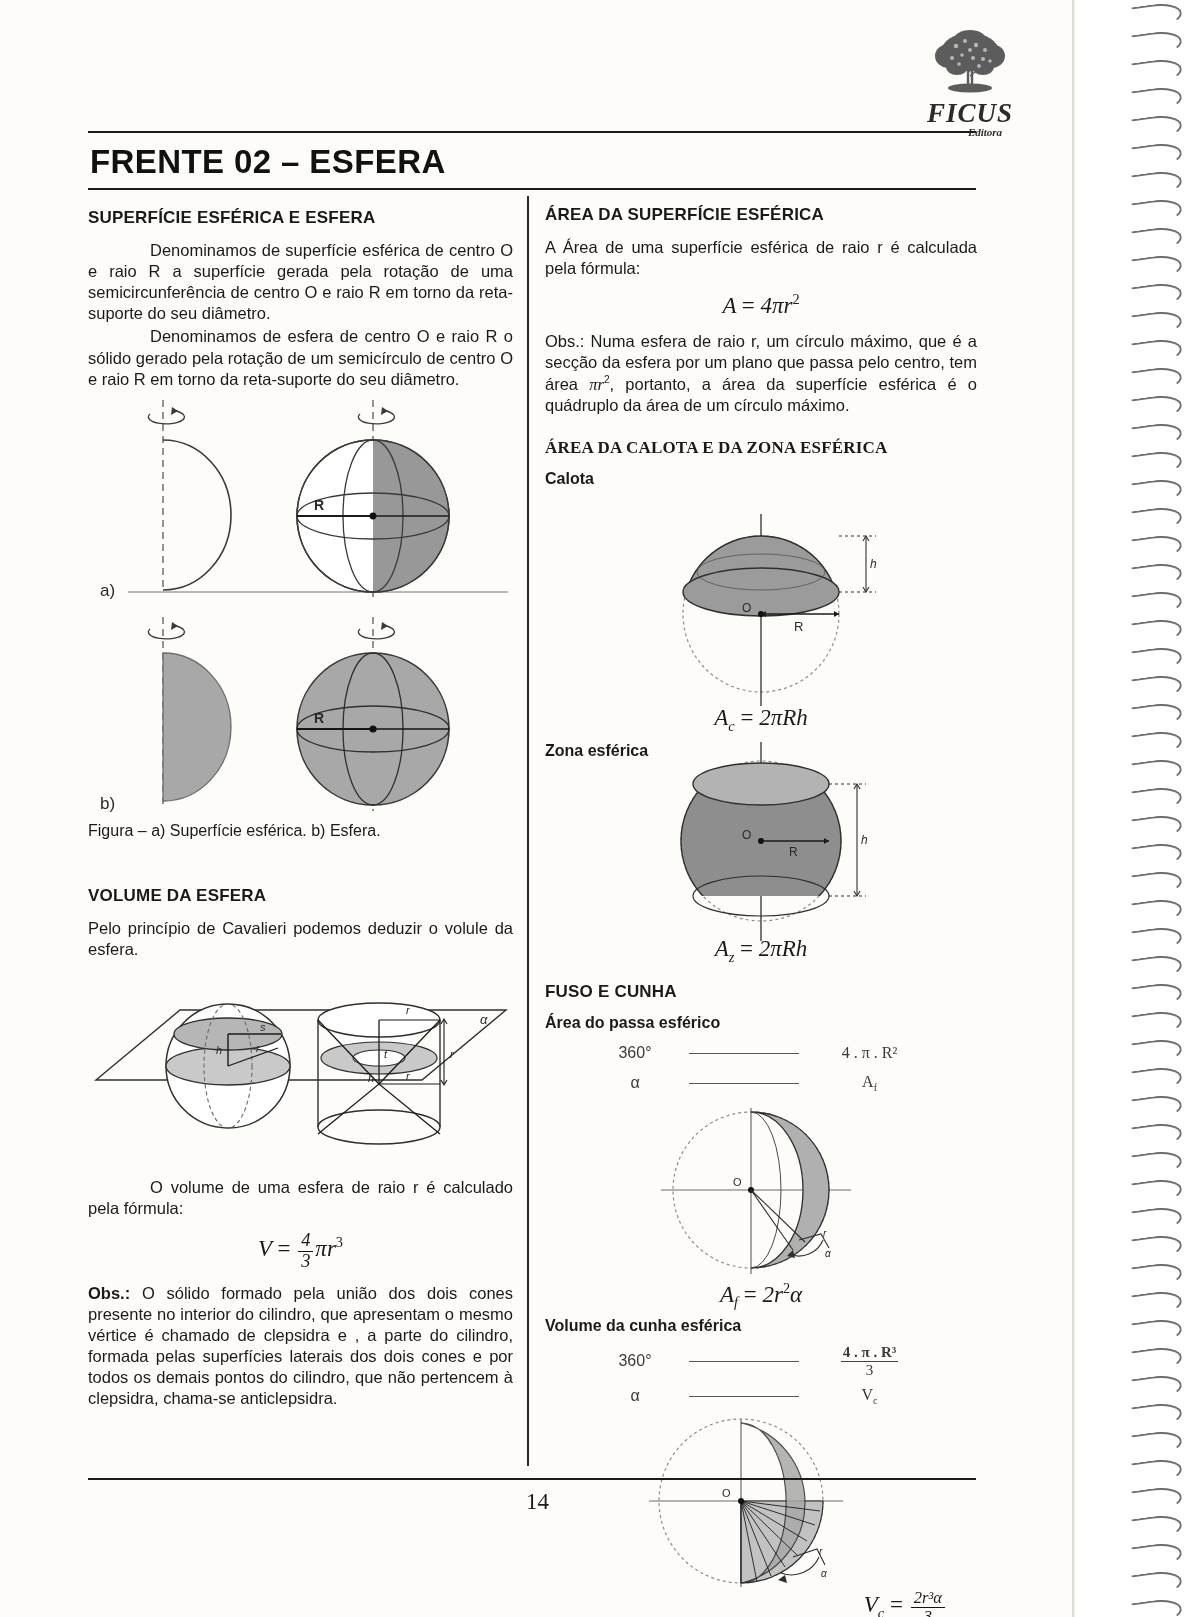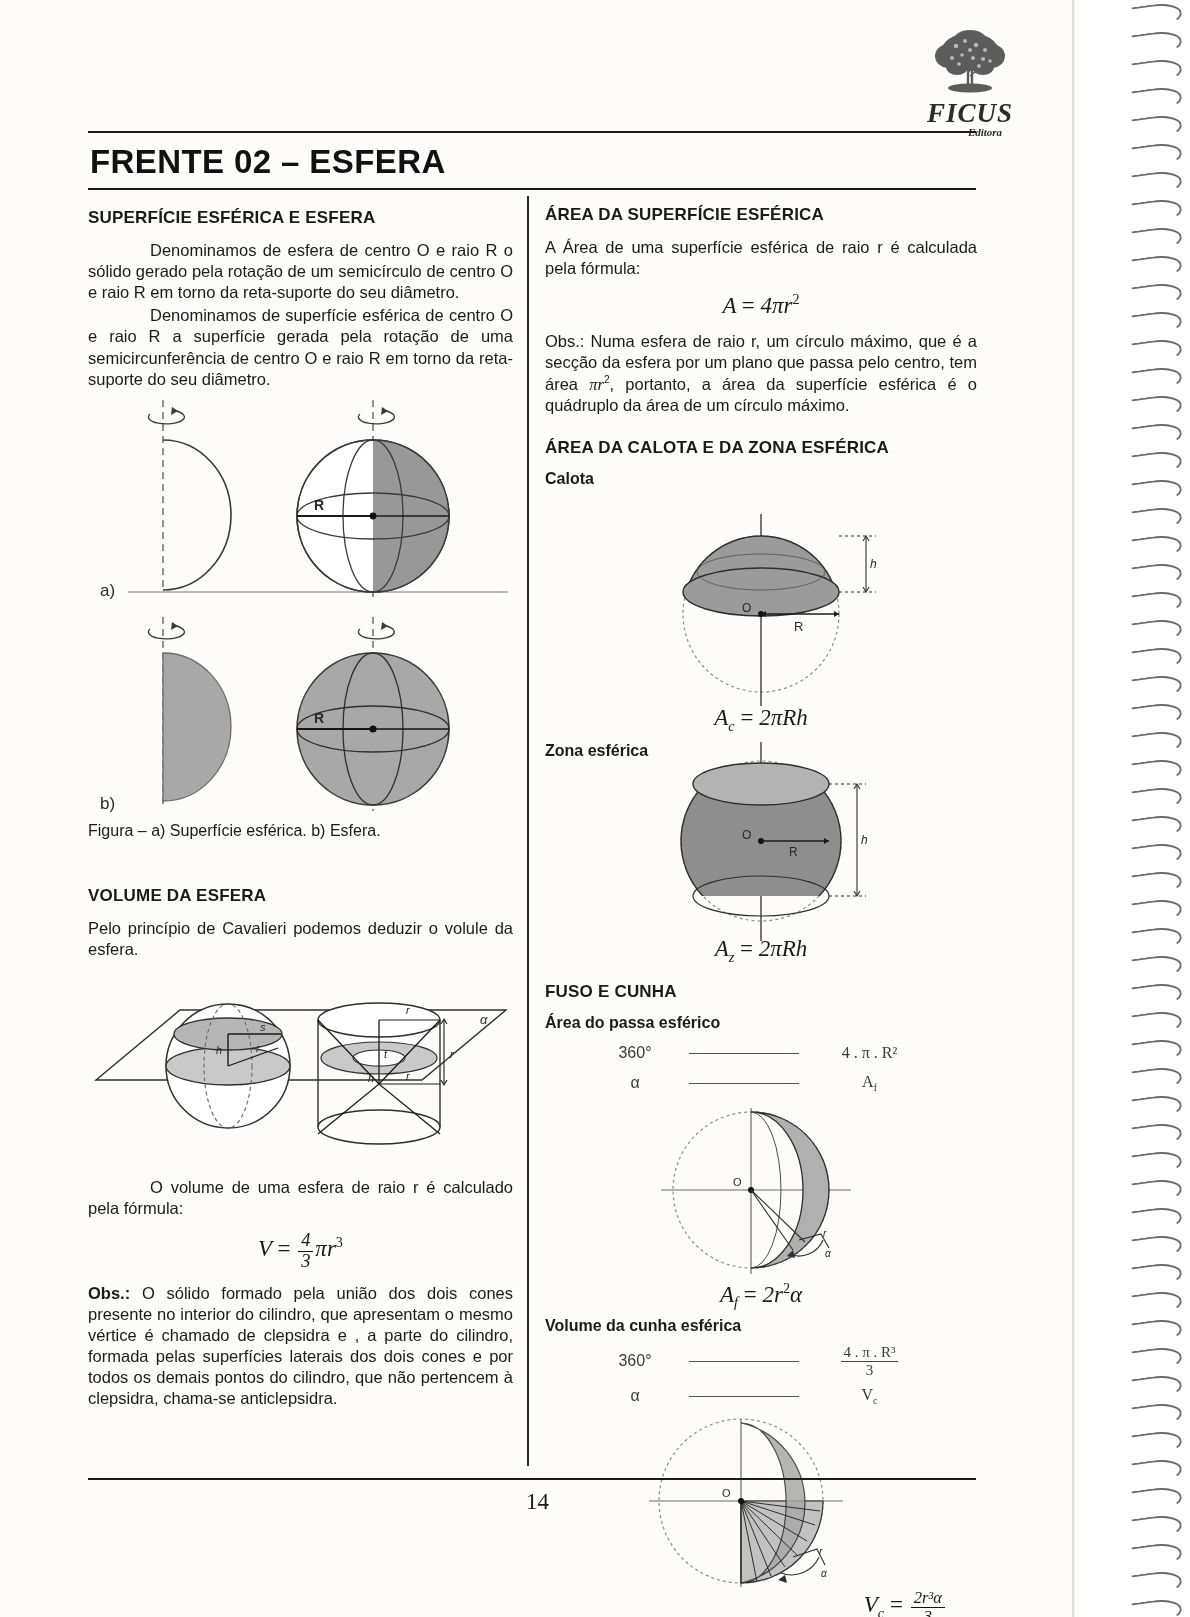--- a/index.html
+++ b/index.html
@@ -199,21 +199,21 @@
     text-align: center;
     font-family: "Liberation Serif", serif;
   }
   .frac-sm {
     display: inline-block;
     text-align: center;
     line-height: 1.1;
     font-size: 15px;
     vertical-align: middle;
   }
-  .frac-sm .num { display:block; border-bottom: 1.3px solid #444; padding: 0 2px;}
+  .frac-sm .num { display:block; border-bottom: 1.3px solid #444; padding: 0 2px; font-weight: bold;}
   .frac-sm .den { display:block; }
   
   .fig { position: relative; }
   svg text {
     font-family: "Liberation Sans", sans-serif;
     fill: #2a2a2a;
   }
   .scan-noise {
     position: absolute;
     inset: 0;
@@ -330,22 +330,22 @@
   <div class="rule-top"></div>
   <div class="doc-title">FRENTE 02 – ESFERA</div>
   <div class="rule-under-title"></div>
 
   <div class="col-divider"></div>
 
   <div class="col-left">
 
     <h2 class="sec">SUPERFÍCIE ESFÉRICA E ESFERA</h2>
 
+    <p class="body indent">Denominamos de superfície esférica de centro O e raio R a superfície gerada pela rotação de uma semicircunferência de centro O e raio R em torno da reta-suporte do seu diâmetro.</p>
     <p class="body indent">Denominamos de esfera de centro O e raio R o sólido gerado pela rotação de um semicírculo de centro O e raio R em torno da reta-suporte do seu diâmetro.</p>
-    <p class="body indent">Denominamos de superfície esférica de centro O e raio R a superfície gerada pela rotação de uma semicircunferência de centro O e raio R em torno da reta-suporte do seu diâmetro.</p>
 
     <div class="fig">
       <svg width="425" height="215" viewBox="0 0 425 215">
 
         <g stroke="#3a3a3a" fill="none" stroke-width="1.3">
           <path d="M62 22 a18 7 0 1 0 26 -3"></path>
           <path d="M84 15 l6 4 -7 4" fill="#3a3a3a" stroke="none"></path>
           <line x1="75" y1="8" x2="75" y2="200" stroke-dasharray="7 5" stroke-width="1.1"></line>
         </g>
 
@@ -478,21 +478,21 @@
     <div class="formula">
       <span style="font-style:italic;">A</span>
       <span class="up">=</span>
       <span>4πr</span><sup class="s">2</sup>
     </div>
 
     <p class="body">
       <span>Obs.: Numa esfera de raio r, um círculo máximo, que é a secção da esfera por um plano que passa pelo centro, tem área </span><span style="font-family:'Liberation Serif',serif;font-style:italic;">πr</span><sup class="s">2</sup><span>, portanto, a área da superfície esférica é o quádruplo da área de um círculo máximo.</span>
     </p>
 
-    <h2 class="sec" style="margin-top:22px;">ÁREA DA CALOTA E DA ZONA ESFÉRICA</h2>
+    <h2 class="sec" style="margin-top:22px;font-family:Liberation Serif, serif;">ÁREA DA CALOTA E DA ZONA ESFÉRICA</h2>
 
     <h3 class="sub">Calota</h3>
 
     <div class="fig" style="text-align:center;">
       <svg width="400" height="215" viewBox="0 0 400 215">
 
         <circle cx="200" cy="120" r="78" fill="none" stroke="#8d8d8d" stroke-width="1.2" stroke-dasharray="3 3"></circle>
 
         <line x1="200" y1="20" x2="200" y2="212" stroke="#2f2f2f" stroke-width="1.3"></line>
 

